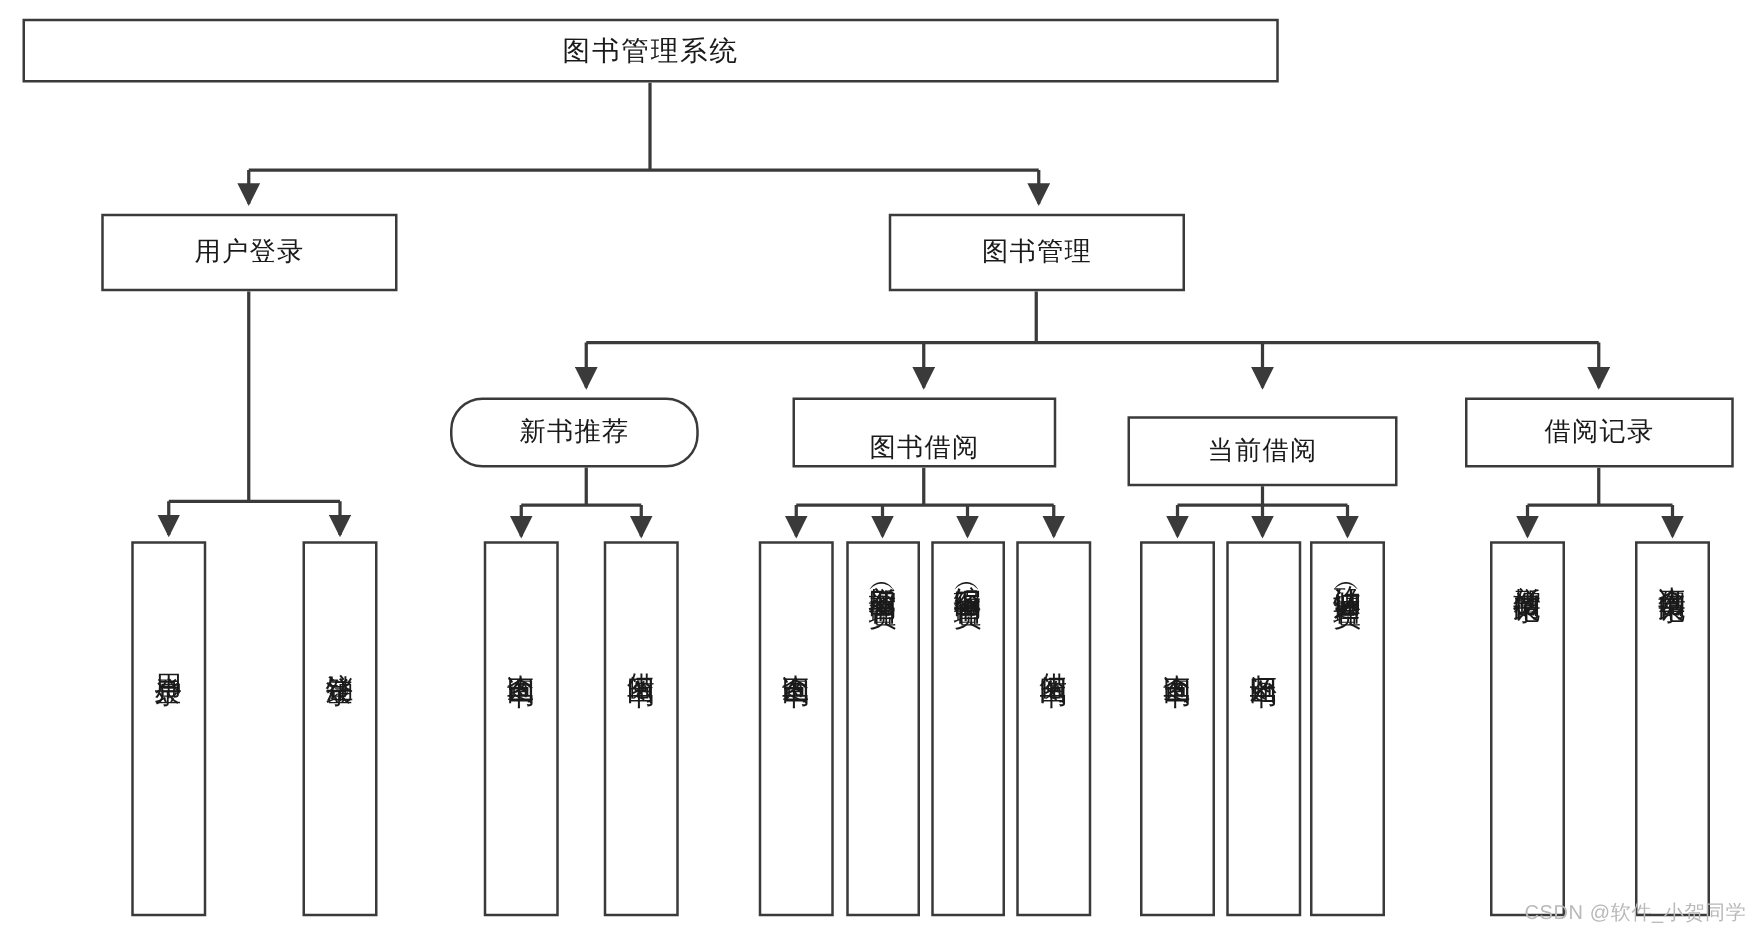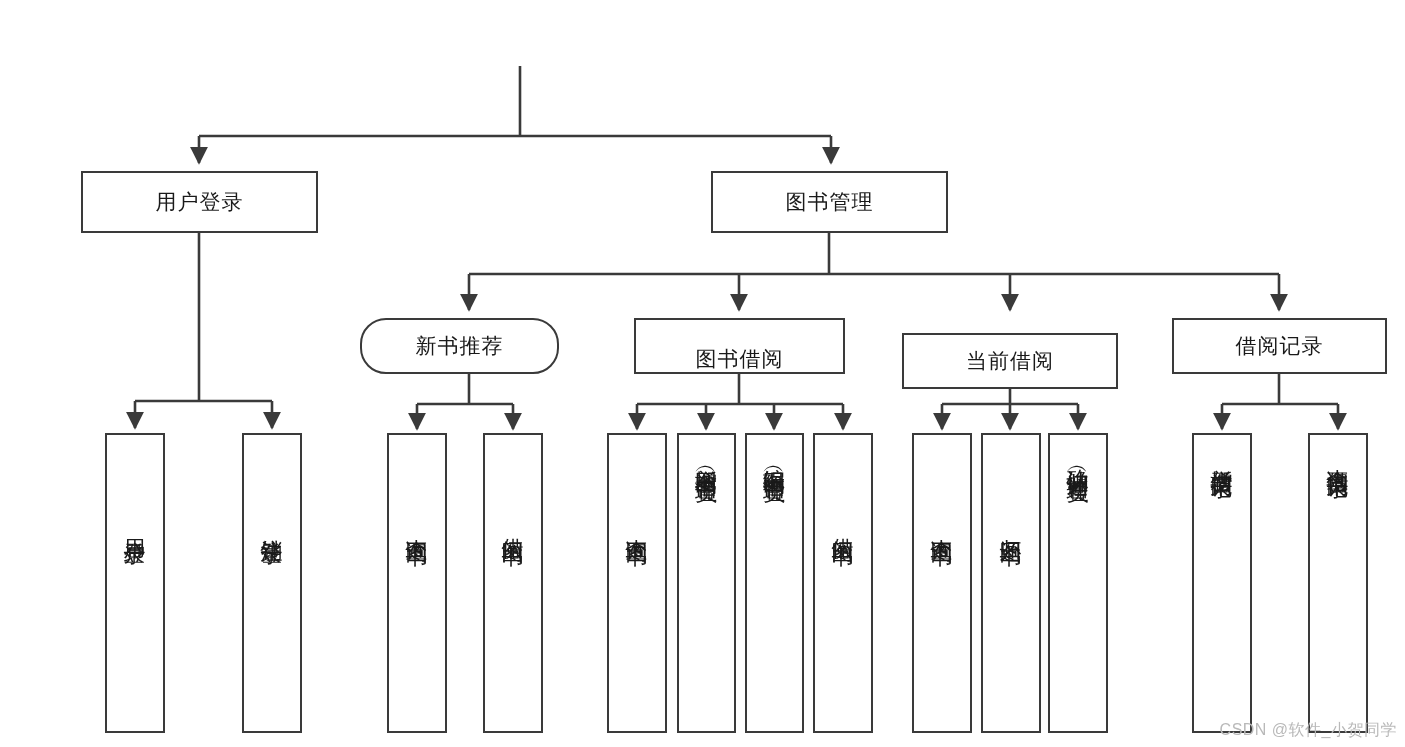--- a/index.html
+++ b/index.html
@@ -111,20 +111,23 @@
       <path d="M 1010 404 L 1010 429" marker-end="url(#arrow)"></path>
       <path d="M 1078 404 L 1078 429" marker-end="url(#arrow)"></path>
 
       <path d="M 1279 374 L 1279 404"></path>
       <path d="M 1222 404 L 1338 404"></path>
       <path d="M 1222 404 L 1222 429" marker-end="url(#arrow)"></path>
       <path d="M 1338 404 L 1338 429" marker-end="url(#arrow)"></path>
     </g>
   </svg>
 
+  <div class="node horiz" id="n-root" style="left:18px;top:15px;width:1005px;height:51px;">
+    <span class="lbl">图书管理系统</span>
+  </div>
 
   <div class="node horiz" style="left:81px;top:171px;width:237px;height:62px;">
     <span class="lbl">用户登录</span>
   </div>
 
   <div class="node horiz" style="left:711px;top:171px;width:237px;height:62px;">
     <span class="lbl">图书管理</span>
   </div>
 
   <div class="node horiz" style="left:360px;top:318px;width:199px;height:56px;border-radius:26px;">

